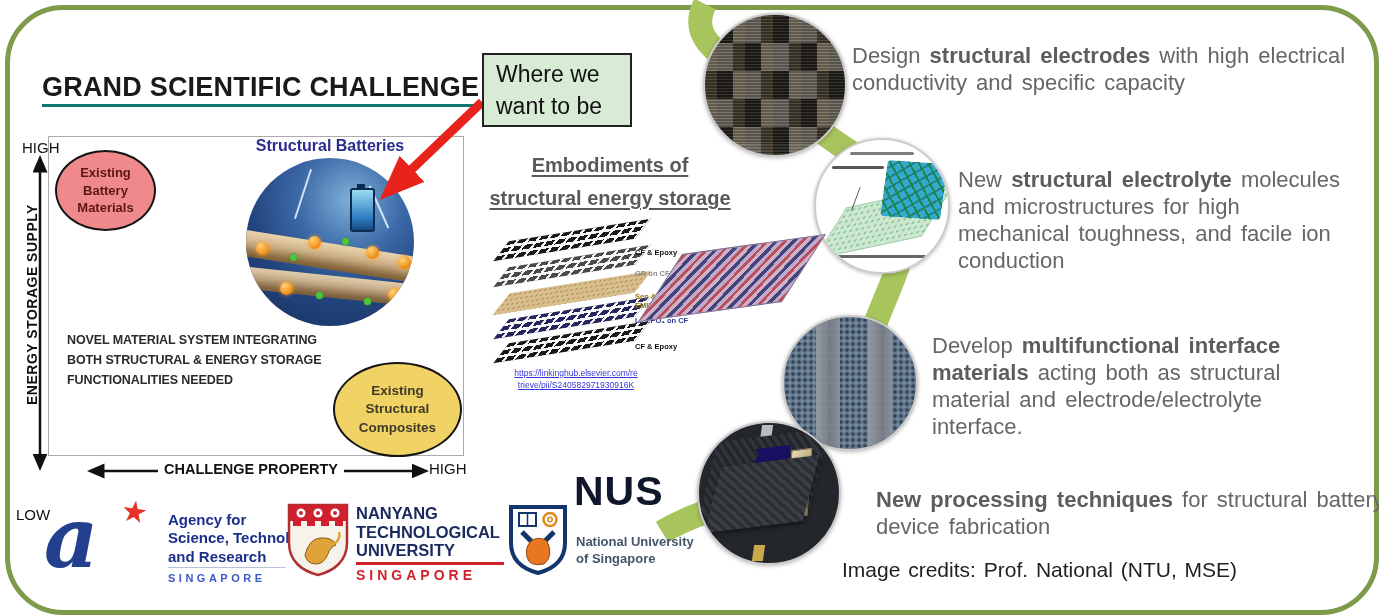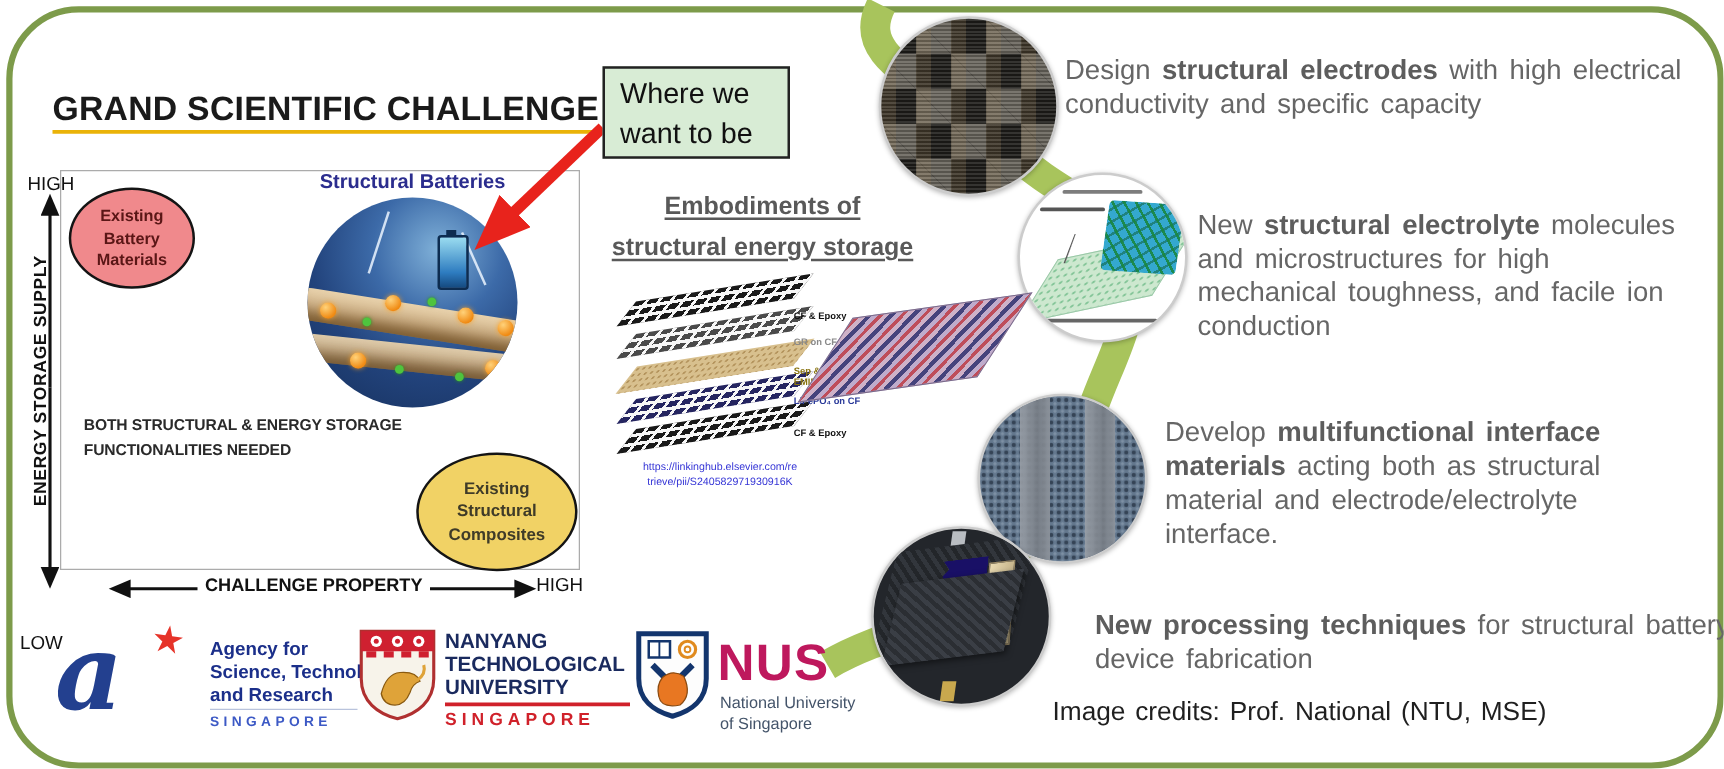--- a/index.html
+++ b/index.html
@@ -5,21 +5,21 @@
   html,body{margin:0;padding:0;background:#fff;}
   #slide{position:relative;width:1379px;height:615px;background:#fff;overflow:hidden;
          font-family:"Liberation Sans",sans-serif;}
   .abs{position:absolute;}
 
   
   .frame{left:5px;top:5px;width:1364px;height:600px;border:5px solid #7d9b4a;border-radius:58px;z-index:0;}
 
   
   .title{left:42px;top:72px;font-size:27px;font-weight:bold;color:#1a1a1a;
-         border-bottom:3px solid #eab308;padding-bottom:1px;letter-spacing:.2px;z-index:3;}
+         border-bottom:3px solid #0f766e;padding-bottom:1px;letter-spacing:.2px;z-index:3;}
   .plotbox{left:48px;top:136px;width:414px;height:318px;border:1.5px solid #ababab;background:#fff;}
   .axislabel{font-weight:normal;color:#111;font-size:15px;z-index:3;}
   .ylab{left:24px;top:405px;transform:rotate(-90deg);transform-origin:left top;
         font-weight:bold;font-size:14px;color:#111;white-space:nowrap;letter-spacing:.5px;}
   .xlab{left:158px;top:461px;font-weight:bold;font-size:14.5px;color:#111;background:#fff;padding:0 6px;z-index:3;}
 
   .bubble{border:2.5px solid #141414;border-radius:50%;display:flex;flex-direction:column;
           justify-content:center;align-items:center;text-align:center;z-index:3;}
   .bubble div{line-height:1.35;}
   .b-batt{left:55px;top:150px;width:97px;height:77px;background:#f0898c;
@@ -55,21 +55,21 @@
   .emb-h span{text-decoration:underline;text-underline-offset:3px;}
   .stack{left:487px;top:222px;width:215px;height:142px;z-index:3;}
   .layer{position:absolute;left:14px;width:142px;height:20px;transform:skew(-38deg,-9deg);}
   .grid{background-image:repeating-linear-gradient(90deg,transparent 0 8px,#f7f7f7 8px 11px),
         repeating-linear-gradient(0deg,transparent 0 5px,#f7f7f7 5px 8px);}
   .llab{position:absolute;left:148px;font-size:7.5px;font-weight:bold;white-space:nowrap;}
   .block3d{left:660px;top:244px;width:142px;height:66px;transform:skew(-33deg,-8deg);
            background-color:#bfb0cd;border:1px solid #7a6a8a;z-index:3;
            background-image:repeating-linear-gradient(110deg,rgba(190,60,70,.85) 0 4px,rgba(235,180,190,.35) 4px 9px,rgba(48,48,110,.85) 9px 14px,rgba(190,160,200,.3) 14px 19px);}
   .elink{left:487px;top:367px;width:178px;text-align:center;font-size:8.5px;line-height:1.45;
-         color:#3535d6;z-index:3;cursor:pointer;}
+         color:#3535d6;text-decoration:underline;z-index:3;cursor:pointer;}
 
   
   .ribbon{left:0;top:0;width:1379px;height:615px;z-index:1;pointer-events:none;}
   .circ{border-radius:50%;overflow:hidden;z-index:2;border:2px solid #cccccc;
         box-shadow:0 1px 4px rgba(0,0,0,.28);background:#fff;}
   .c1{left:703px;top:13px;width:140px;height:140px;background-color:#3a3a38;
       background-image:
         repeating-linear-gradient(0deg,rgba(255,255,255,.10) 0 1.5px,rgba(0,0,0,.18) 1.5px 3px),
         repeating-linear-gradient(90deg,rgba(150,125,85,.28) 0 12px,transparent 12px 28px),
         linear-gradient(45deg,#6a665e 25%,transparent 25% 75%,#6a665e 75%),
@@ -109,22 +109,22 @@
   
   .aglyph{left:44px;top:496px;font-family:"DejaVu Serif",serif;font-style:italic;font-weight:bold;
           font-size:84px;color:#23408f;line-height:1;z-index:3;}
   .astar-star{left:121px;top:494px;font-size:30px;color:#e63329;transform:rotate(8deg);z-index:3;}
   .astar-txt{left:168px;top:511px;font-size:15px;font-weight:bold;color:#1b2f8a;line-height:1.22;z-index:3;}
   .astar-rule{left:168px;top:567px;width:118px;height:1px;background:#b9c3dc;z-index:3;}
   .astar-sg{left:168px;top:572px;font-size:11px;font-weight:bold;color:#3c59c5;letter-spacing:3.5px;z-index:3;}
   .ntu-txt{left:356px;top:504px;font-size:16.5px;font-weight:bold;color:#1a2a5e;line-height:1.13;z-index:3;}
   .ntu-rule{left:356px;top:562px;width:148px;height:2.5px;background:#d0212a;z-index:3;}
   .ntu-sg{left:356px;top:567px;font-size:14px;font-weight:bold;color:#d0212a;letter-spacing:4px;z-index:3;}
-  .nus-abbr{left:574px;top:507px;font-size:41px;font-weight:bold;color:#be185d;letter-spacing:1px;z-index:3;}
-  .nus-sub{left:576px;top:554px;font-size:13px;font-weight:normal;color:#44546a;line-height:1.3;z-index:3;}
+  .nus-abbr{left:574px;top:468px;font-size:41px;font-weight:bold;color:#0f172a;letter-spacing:1px;z-index:3;}
+  .nus-sub{left:576px;top:534px;font-size:13px;font-weight:bold;color:#44546a;line-height:1.3;z-index:3;}
 </style>
 </head>
 <body>
 
 <div id="slide">
   <div class="abs frame"></div>
 
   <svg class="abs ribbon" viewBox="0 0 1379 615">
     <path d="M 705 4 C 682 50, 745 62, 810 122 C 858 166, 908 170, 906 222 C 904 272, 880 300, 866 352 C 852 402, 820 424, 800 462 C 778 502, 720 498, 662 532" fill="none" stroke="#a8c45c" stroke-width="24"></path>
   </svg>
@@ -169,20 +169,21 @@
     <div class="bead" style="left:152px;top:98px;"></div>
     <div class="bead" style="left:34px;top:124px;"></div>
     <div class="bead" style="left:142px;top:130px;"></div>
     <div class="gdot" style="left:44px;top:96px;"></div>
     <div class="gdot" style="left:96px;top:80px;"></div>
     <div class="gdot" style="left:118px;top:140px;"></div>
     <div class="gdot" style="left:70px;top:134px;"></div>
   </div>
 
   <div class="abs note">
+    <div>NOVEL MATERIAL SYSTEM INTEGRATING</div>
     <div>BOTH STRUCTURAL &amp; ENERGY STORAGE</div>
     <div>FUNCTIONALITIES NEEDED</div>
   </div>
 
   <div class="abs bubble b-comp">
     <div>Existing</div>
     <div>Structural</div>
     <div>Composites</div>
   </div>
 

